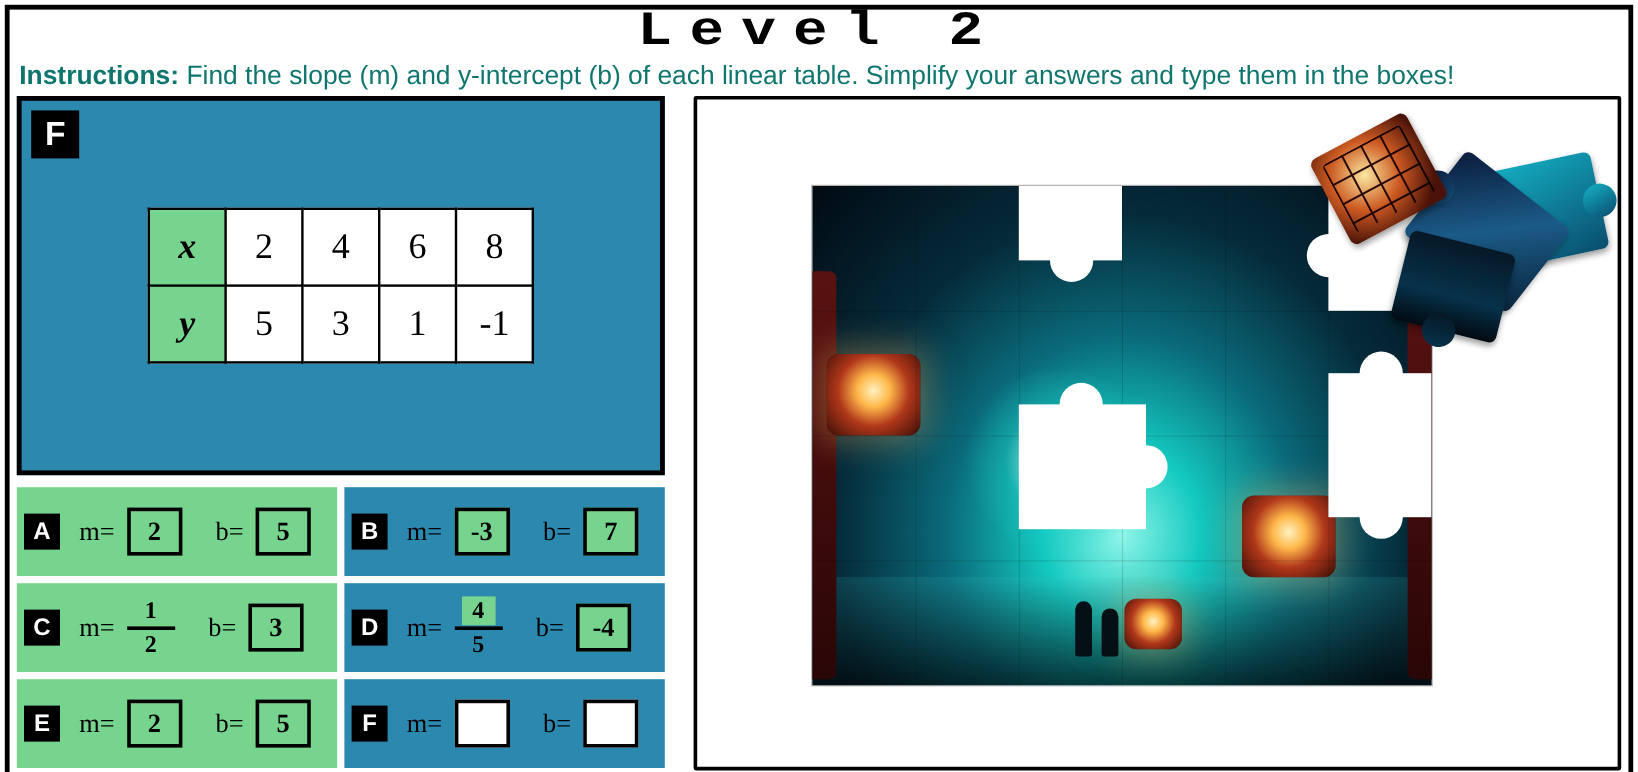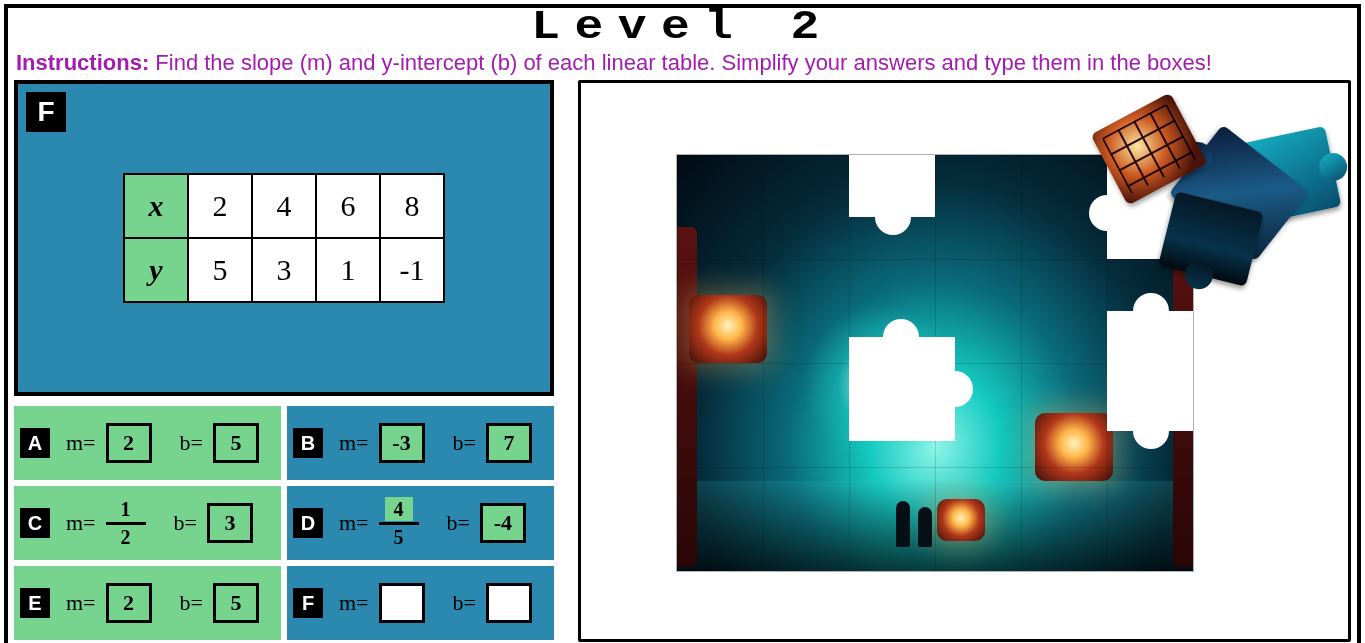--- a/index.html
+++ b/index.html
@@ -20,21 +20,21 @@
     letter-spacing: 12px;
     text-align: center;
     color: #000;
     line-height: 1;
     margin-bottom: 2px;
     transform: scaleX(1.2);
   }
   .instructions {
     font-size: 22px;
     font-family: 'Segoe UI', Arial, sans-serif;
-    color: #a21caf;
+    color: #0f766e;
     margin-bottom: 4px;
     padding-left: 2px;
   }
   .instructions b { font-weight: 700; }
   .main-row {
     display: flex;
     gap: 24px;
     align-items: flex-start;
   }
   .left-col {

